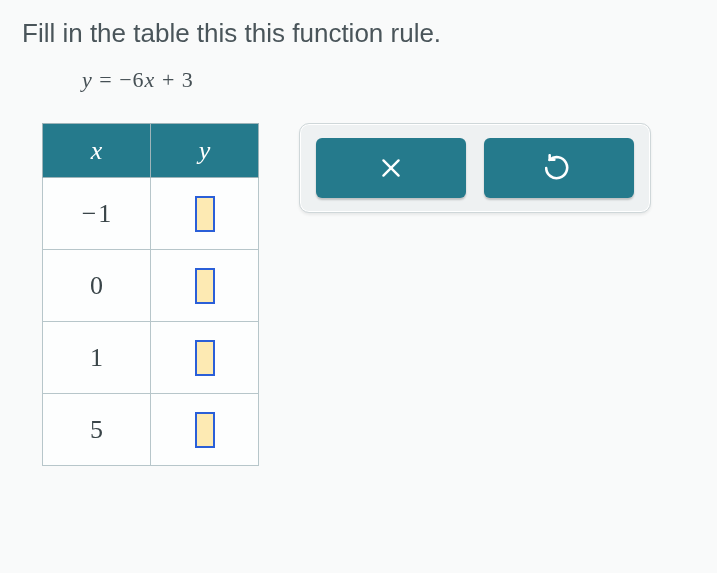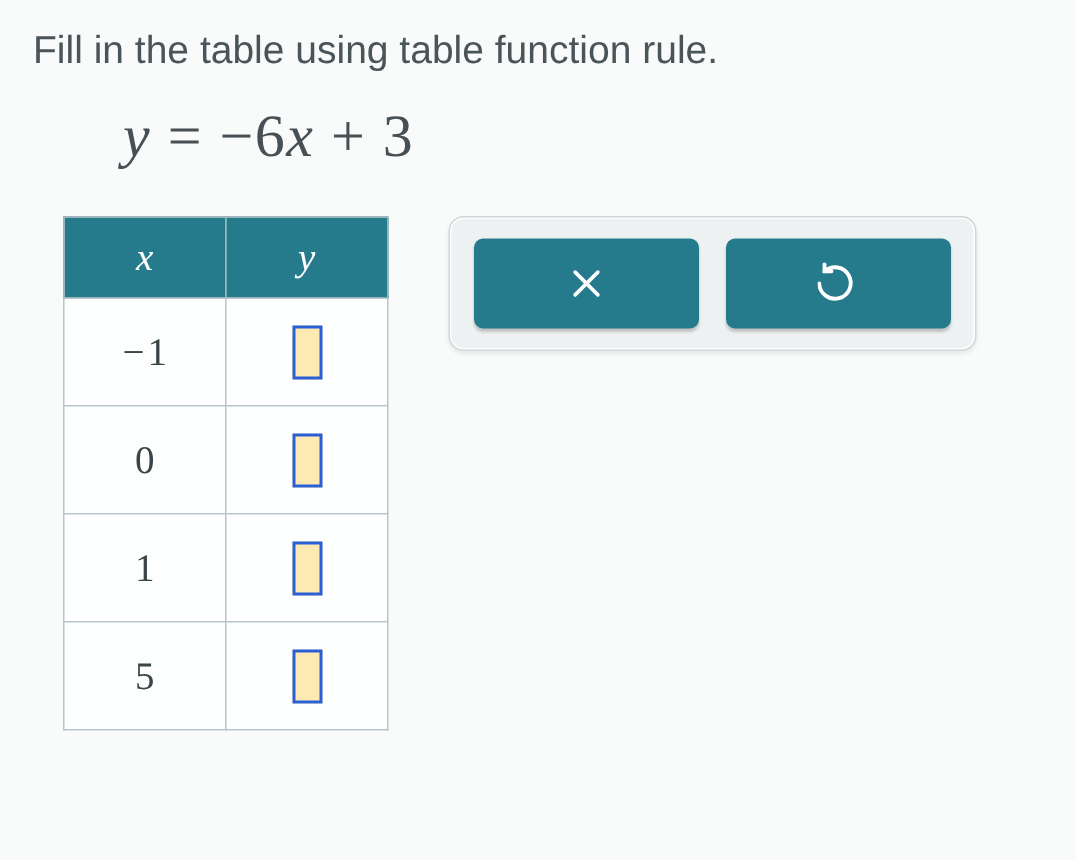--- a/index.html
+++ b/index.html
@@ -13,21 +13,21 @@
     color: #3b4a52;
   }
   .instruction {
     font-size: 26px;
     color: #4a555a;
     margin-bottom: 18px;
   }
   .equation {
     font-family: 'Times New Roman', Times, serif;
     font-style: italic;
-    font-size: 40px;
+    font-size: 22px;
     color: #465055;
     margin-left: 60px;
     margin-bottom: 30px;
     letter-spacing: 1px;
   }
   .equation .op { font-style: normal; }
   .main-row {
     display: flex;
     align-items: flex-start;
     gap: 40px;
@@ -86,21 +86,21 @@
     justify-content: center;
     color: #fff;
     cursor: pointer;
     box-shadow: 0 2px 2px rgba(0,0,0,0.2);
   }
   .tool-btn svg { stroke: #fff; }
 </style>
 </head>
 <body>
 
-<div class="instruction">Fill in the table using table function rule.</div>
+<div class="instruction">Fill in the table this this function rule.</div>
 
 <div class="equation">
   <span>y</span>
   <span class="op">=</span>
   <span class="op">−</span><span class="op">6</span><span>x</span>
   <span class="op">+</span>
   <span class="op">3</span>
 </div>
 
 <div class="main-row">

